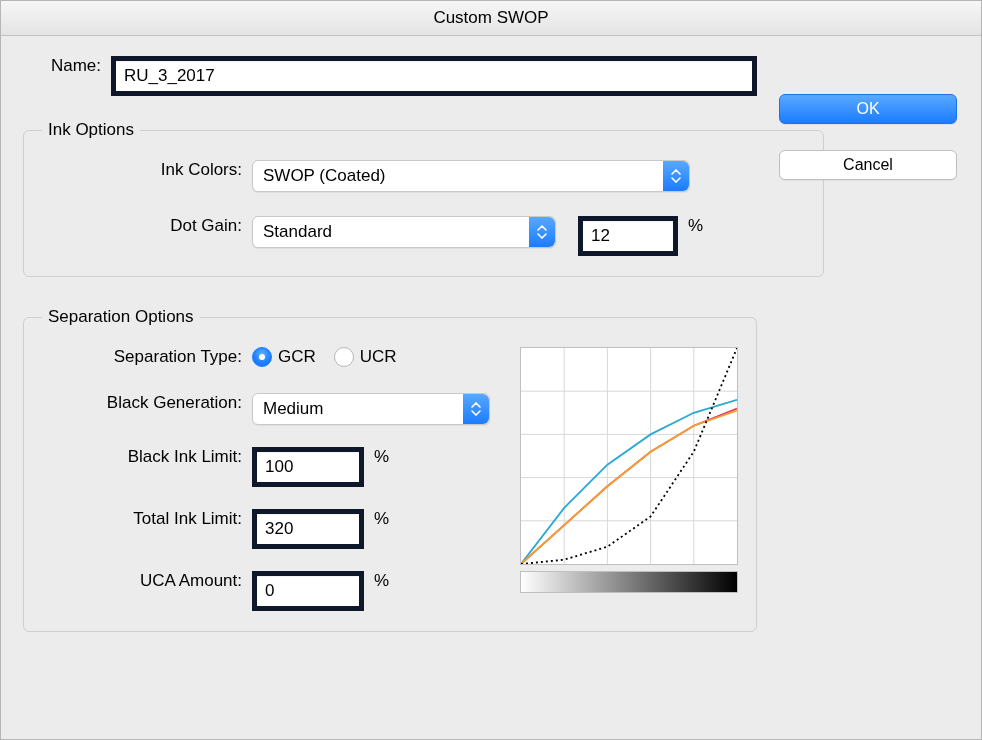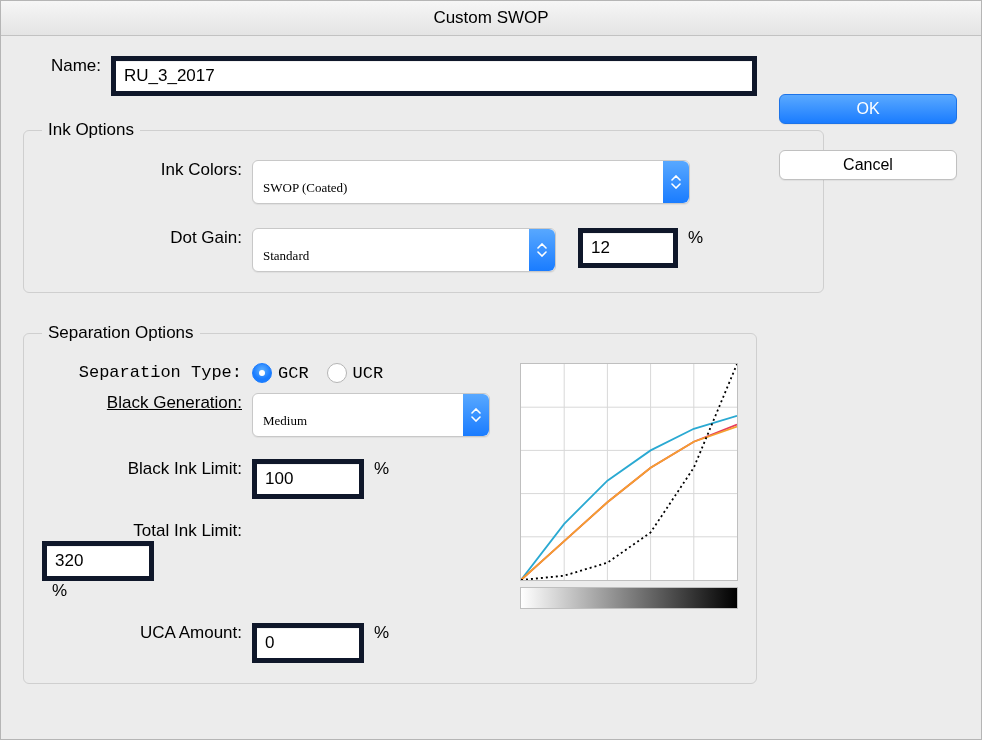--- a/index.html
+++ b/index.html
@@ -66,24 +66,23 @@
   }
   
   .select {
     position: relative;
     display: inline-flex;
     align-items: center;
     height: 30px;
     border: 1px solid #c8c8c8;
     border-radius: 6px;
     background: #fff;
-    font-size: 13px;
-    padding: 12px 36px 0 10px;
+    font-size: 17px;
+    padding: 0 36px 0 10px;
     box-shadow: 0 1px 1px rgba(0,0,0,0.06);
-    font-family: Liberation Serif, serif;
   }
   .select .end {
     position: absolute;
     right: 0;
     top: 0;
     bottom: 0;
     width: 26px;
     border-top-right-radius: 6px;
     border-bottom-right-radius: 6px;
     background: linear-gradient(#58a8ff,#1a7cff);
@@ -214,56 +213,56 @@
         <span class="percent-suffix">%</span>
       </div>
     </fieldset>
 
     <fieldset class="group" style="width:700px; box-sizing:border-box;">
       <legend>Separation Options</legend>
 
       <div style="display:flex; gap:30px;">
 
         <div style="flex:1;">
-          <div class="row" style="margin-bottom:10px;font-family:Liberation Mono, monospace;">
+          <div class="row" style="margin-bottom:26px;">
             <div class="label-right" style="width:200px;">Separation Type:</div>
             <div class="radio">
               <span class="dot checked">
                   <span class="inner"></span>
                 </span>
               <span>GCR</span>
             </div>
             <div class="radio">
               <span class="dot"></span>
               <span>UCR</span>
             </div>
           </div>
 
           <div class="row" style="margin-bottom:22px;">
-            <div class="label-right" style="width:200px;text-decoration:underline;">Black Generation:</div>
+            <div class="label-right" style="width:200px;">Black Generation:</div>
             <div class="select" style="width:190px;">
               <span>Medium</span>
               <span class="end">
                 <svg width="10" height="6" viewBox="0 0 10 6">
                     <path d="M1 5 L5 1 L9 5" stroke="#fff" stroke-width="1.6" fill="none" stroke-linecap="round"></path>
                   </svg>
                 <svg width="10" height="6" viewBox="0 0 10 6">
                     <path d="M1 1 L5 5 L9 1" stroke="#fff" stroke-width="1.6" fill="none" stroke-linecap="round"></path>
                   </svg>
               </span>
             </div>
           </div>
 
           <div class="row" style="margin-bottom:22px;">
             <div class="label-right" style="width:200px;">Black Ink Limit:</div>
             <input class="text-input" style="width: 86px;" value="100">
             <span class="percent-suffix">%</span>
           </div>
 
-          <div class="row" style="margin-bottom:22px;flex-direction:column;">
+          <div class="row" style="margin-bottom:22px;">
             <div class="label-right" style="width:200px;">Total Ink Limit:</div>
             <input class="text-input" style="width: 86px;" value="320">
             <span class="percent-suffix">%</span>
           </div>
 
           <div class="row">
             <div class="label-right" style="width:200px;">UCA Amount:</div>
             <input class="text-input" style="width: 86px;" value="0">
             <span class="percent-suffix">%</span>
           </div>

